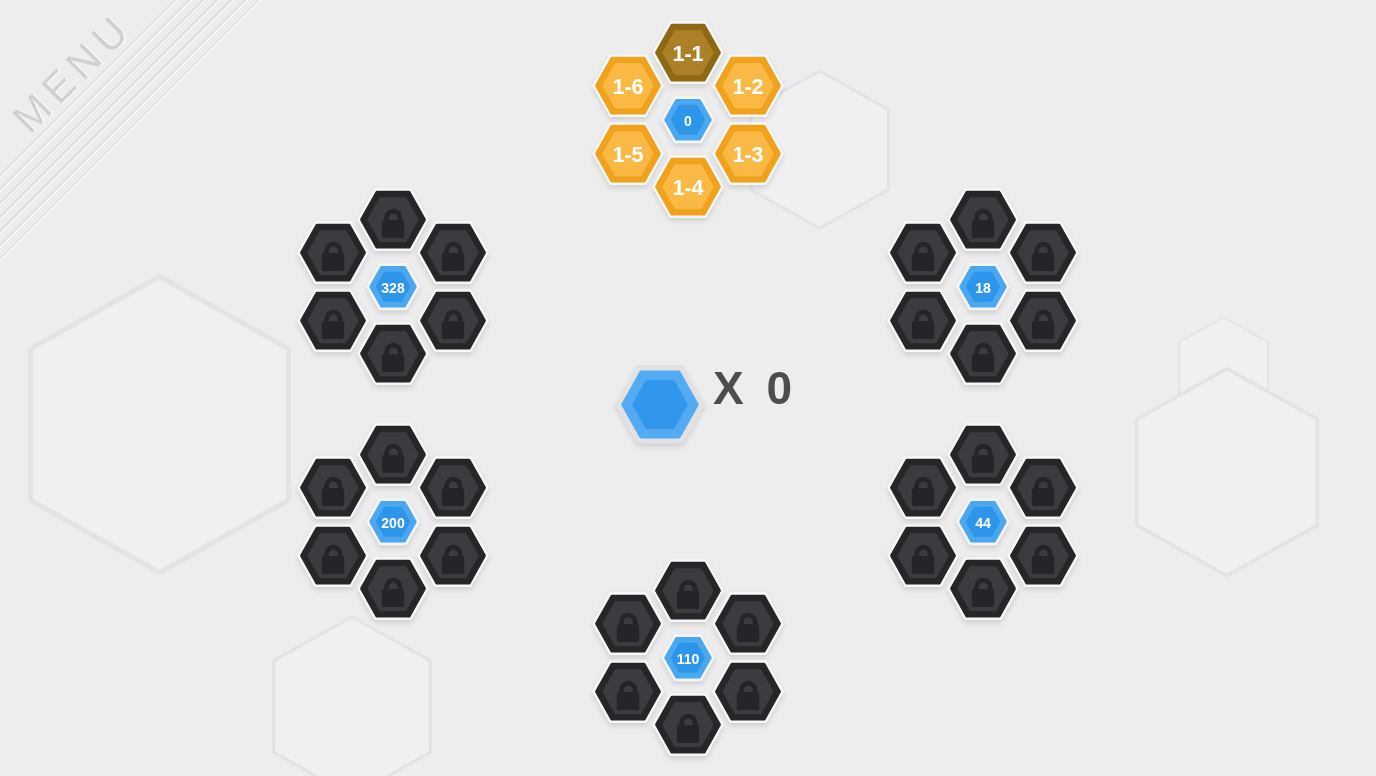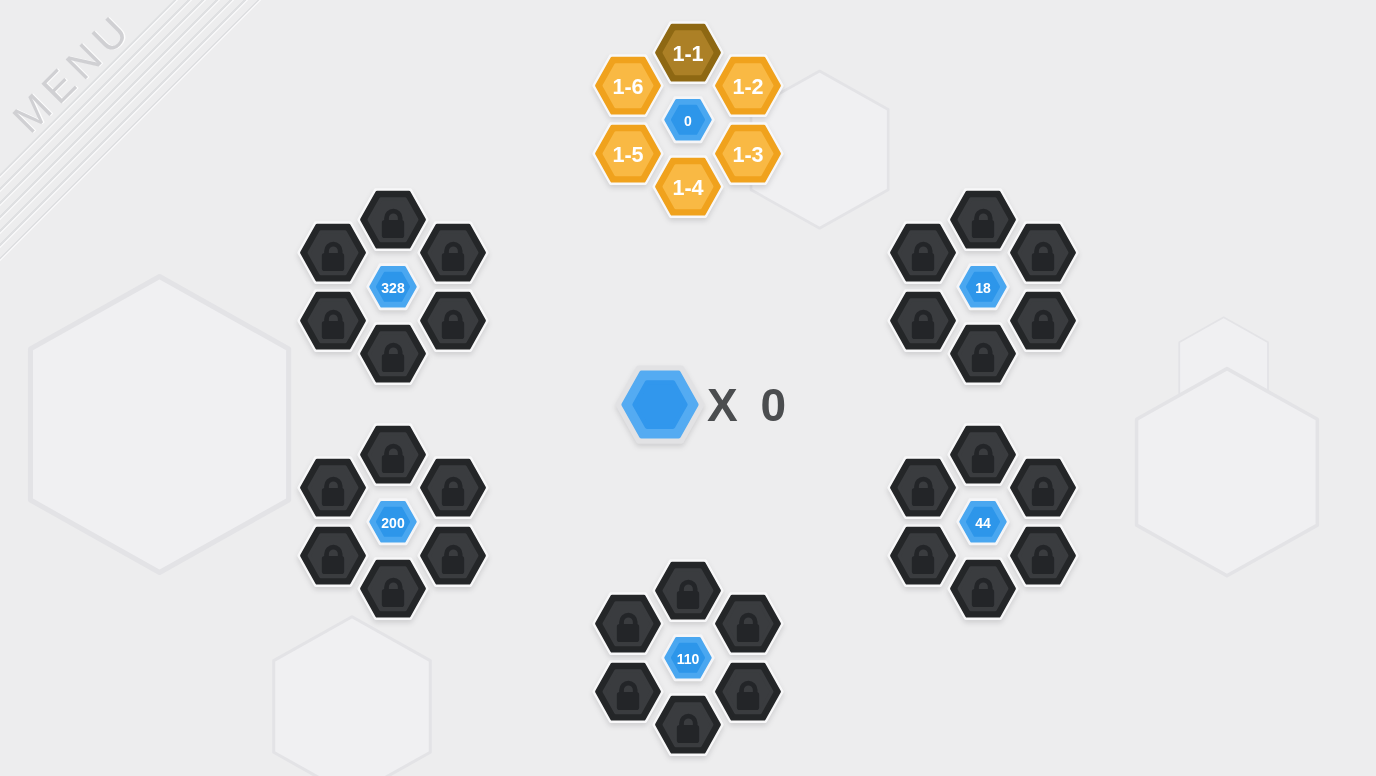--- a/index.html
+++ b/index.html
@@ -21,21 +21,21 @@
   }
   .menu-label{
     position:absolute;left:73px;top:73px;
     transform:translate(-50%,-50%) rotate(-45deg);
     font-size:41px;font-weight:100;letter-spacing:7px;
     color:#d0d0d3;text-shadow:1px 1px 0 rgba(255,255,255,0.85);
     cursor:pointer;user-select:none;white-space:nowrap;
   }
   .counter{
     position:absolute;left:615px;top:365px;
-    display:flex;align-items:center;gap:2px;
+    display:flex;align-items:flex-start;gap:8px;
   }
   .counter .hex{position:static;}
   .counter-text{
     font-size:46px;font-weight:bold;color:#4b4d4f;letter-spacing:5px;
     line-height:1;padding-bottom:4px;
   }
   .cursor{position:absolute;z-index:50;}
   svg text{user-select:none;}
 </style>
 </head>

